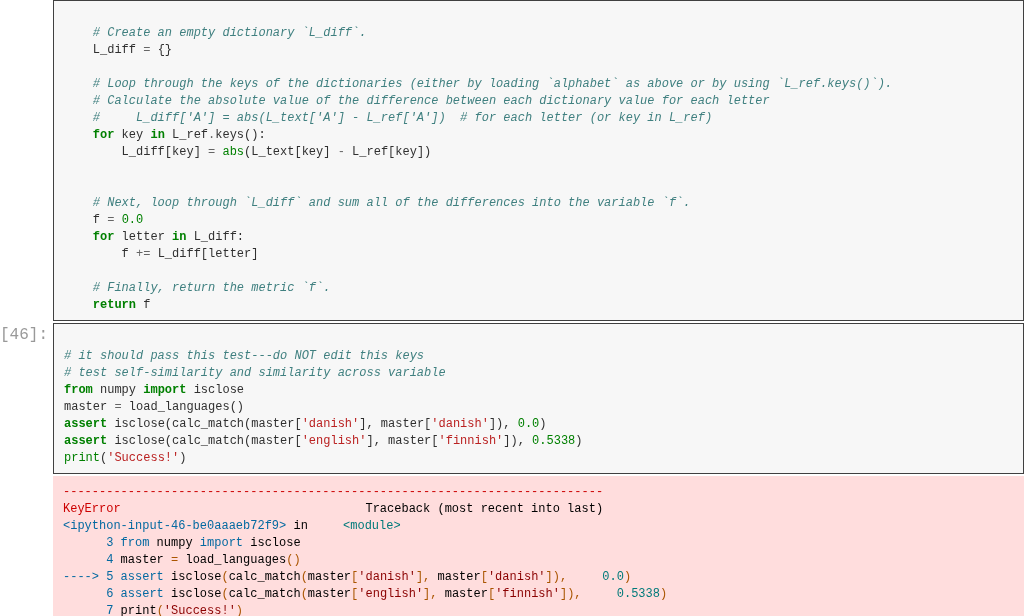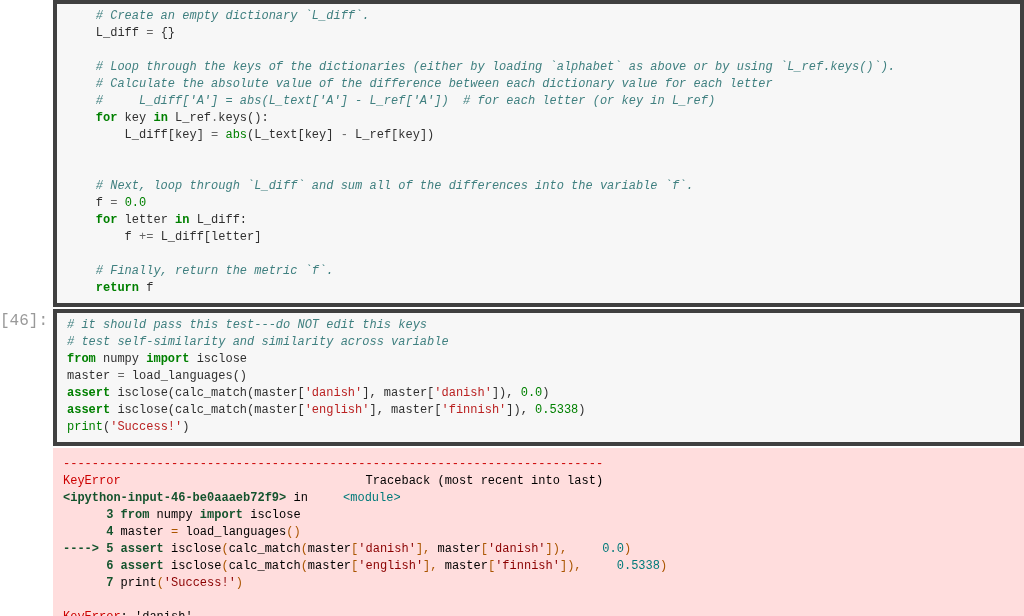--- a/index.html
+++ b/index.html
@@ -16,42 +16,42 @@
     width: 53px;
     min-width: 53px;
     text-align: right;
     padding: 4px 6px 0 0;
     color: #bfbfbf;
     font-size: 16px;
   }
   .input-area {
     flex: 1;
     background: #f7f7f7;
-    border: 4px solid #404040;
-    padding: 4px 10px 6px 10px;
+    border: 1px solid #404040;
+    padding: 24px 10px 6px 10px;
     white-space: pre;
     overflow-x: auto;
   }
   .output-error {
     flex: 1;
     background: #fdd;
     padding: 8px 10px;
     white-space: pre;
     overflow-x: auto;
     color: #000;
   }
   .c-comment { color: #408080; font-style: italic; }
   .c-keyword { color: #008000; font-weight: bold; }
   .c-builtin { color: #008000; }
   .c-number { color: #008000; }
   .c-string { color: #ba2121; }
   .c-op { color: #666; }
   .e-red { color: #c00; }
   .e-cyan { color: #007a7a; margin-left: 28px; }
-  .e-green { color: #14532d; font-weight: bold; }
+  .e-green { color: #0369a1; }
   .e-darkred { color: #8B0000; }
   .e-orange { color: #aa5500; }
 </style>
 </head>
 <body>
 
 <div class="notebook">
 
   <div class="cell">
     <div class="prompt"> </div>

